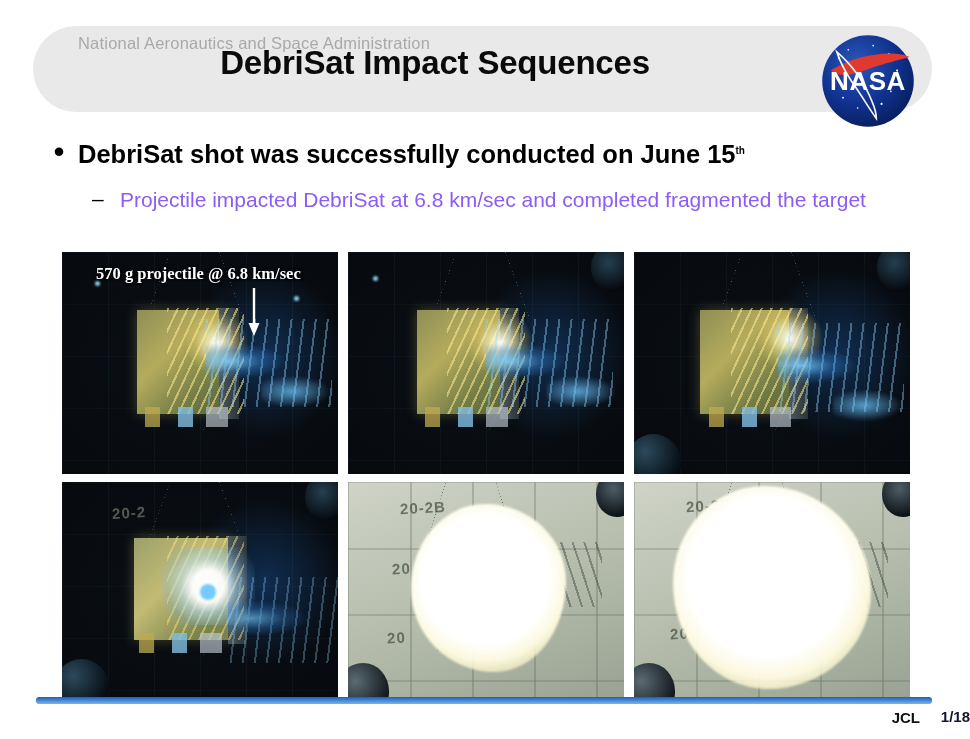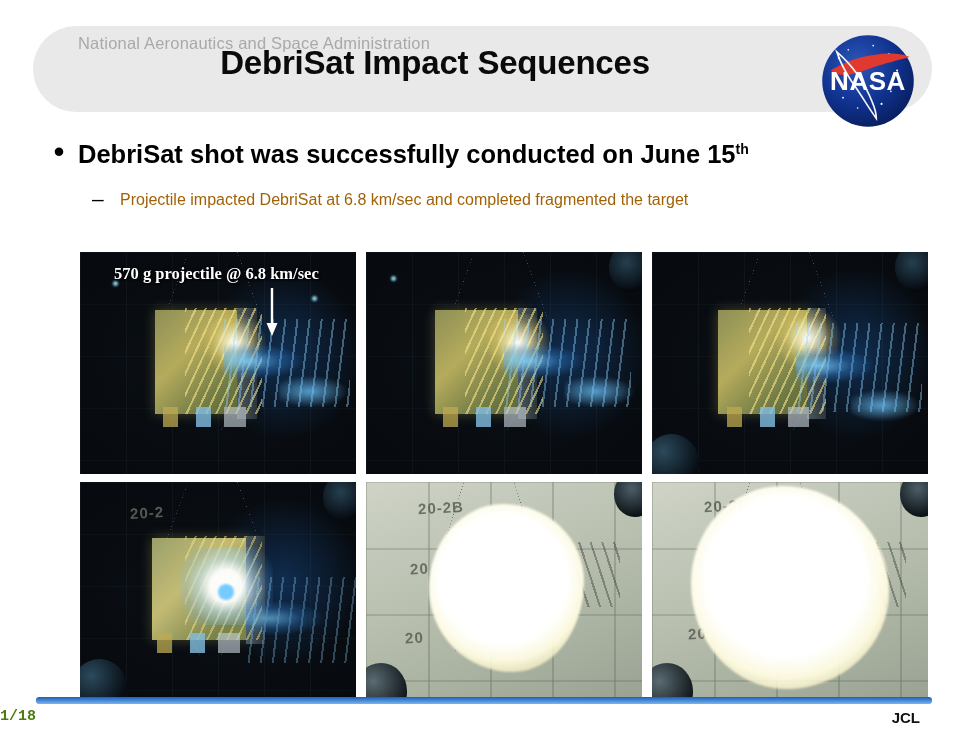--- a/index.html
+++ b/index.html
@@ -43,36 +43,36 @@
     display:flex;align-items:flex-start;
   }
   .bullet-dot{
     font-size:30px;line-height:26px;color:#000;width:38px;flex:0 0 38px;
     text-align:center;font-weight:bold;
   }
   .bullet-lvl1{
     font-size:25.5px;font-weight:bold;color:#000;line-height:30px;
     white-space:nowrap;
   }
-  .bullet-lvl1 sup{font-size:14px;vertical-align:super;line-height:0;}
+  .bullet-lvl1 sup{font-size:10px;vertical-align:super;line-height:0;}
 
   .sub-row{
     position:absolute;left:92px;top:185px;width:865px;
     display:flex;align-items:flex-start;
   }
   .dash{
     font-size:21px;line-height:28px;color:#000;width:28px;flex:0 0 28px;
   }
   .bullet-lvl2{
-    font-size:16px;color:#a16207;line-height:29px;
+    font-size:21px;color:#8b5cf6;line-height:29px;
   }
 
   
   .grid{
-    position:absolute;left:80px;top:252px;width:862px;height:446px;
+    position:absolute;left:62px;top:252px;width:862px;height:446px;
   }
   .frame{
     position:absolute;overflow:hidden;background:#000;
   }
   .frame .scene{position:absolute;inset:0;}
 
   
   .c0{left:0px;}   .c1{left:286px;} .c2{left:572px;}
   .r0{top:0px;height:222px;} .r1{top:230px;height:216px;}
   .frame{width:276px;}
@@ -211,22 +211,22 @@
     position:absolute;left:185px;top:36px;width:14px;height:48px;
   }
 
   
   .footer-rule{
     position:absolute;left:36px;top:697px;width:896px;height:7px;
     background:linear-gradient(to bottom,#1f5fb4 0%,#3f86d8 45%,#7fb2e8 100%);
     border-radius:3px;
   }
   .page-num{
-    position:absolute;left:0;right:0;top:708px;text-align:left;
-    font-size:15px;font-weight:bold;color:#4d7c0f;font-family:Liberation Mono, monospace;
+    position:absolute;left:0;right:0;top:708px;text-align:right;
+    font-size:15px;font-weight:bold;color:#0f172a;
   }
   .footer-right{
     position:absolute;right:50px;top:709px;
     font-size:15px;font-weight:bold;color:#111;
   }
 </style>
 </head>
 <body>
 
 <div class="slide">

